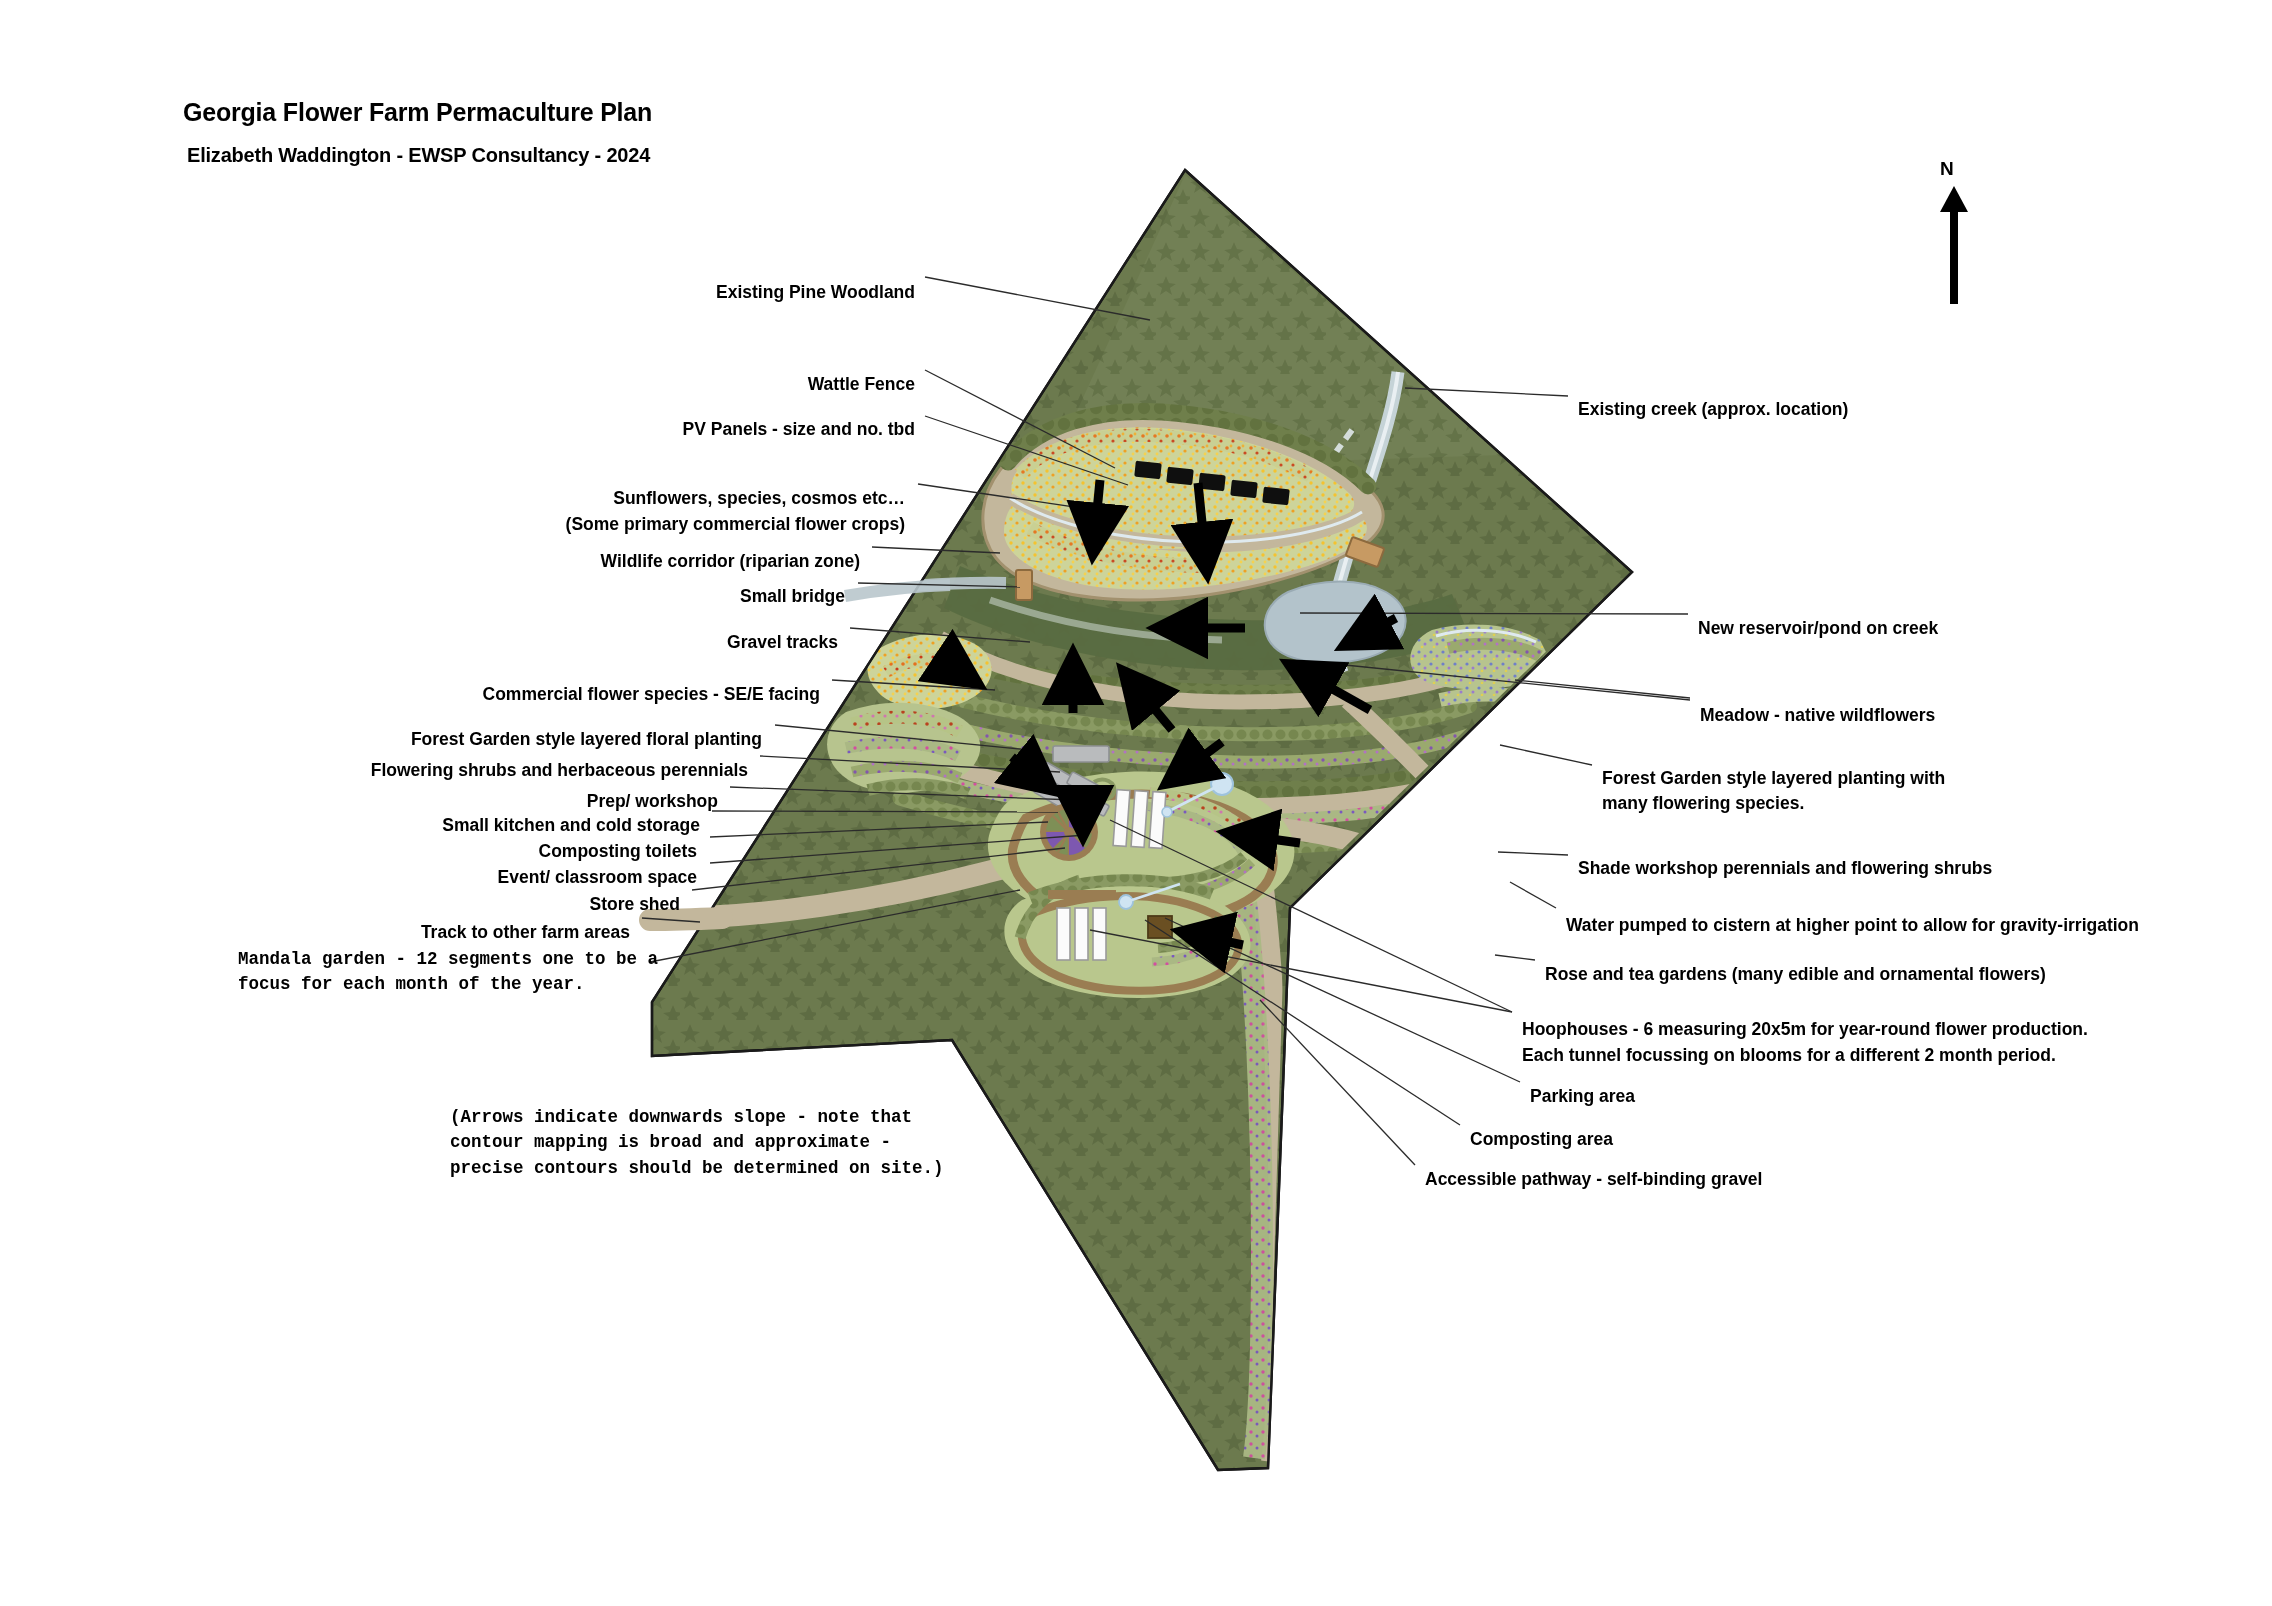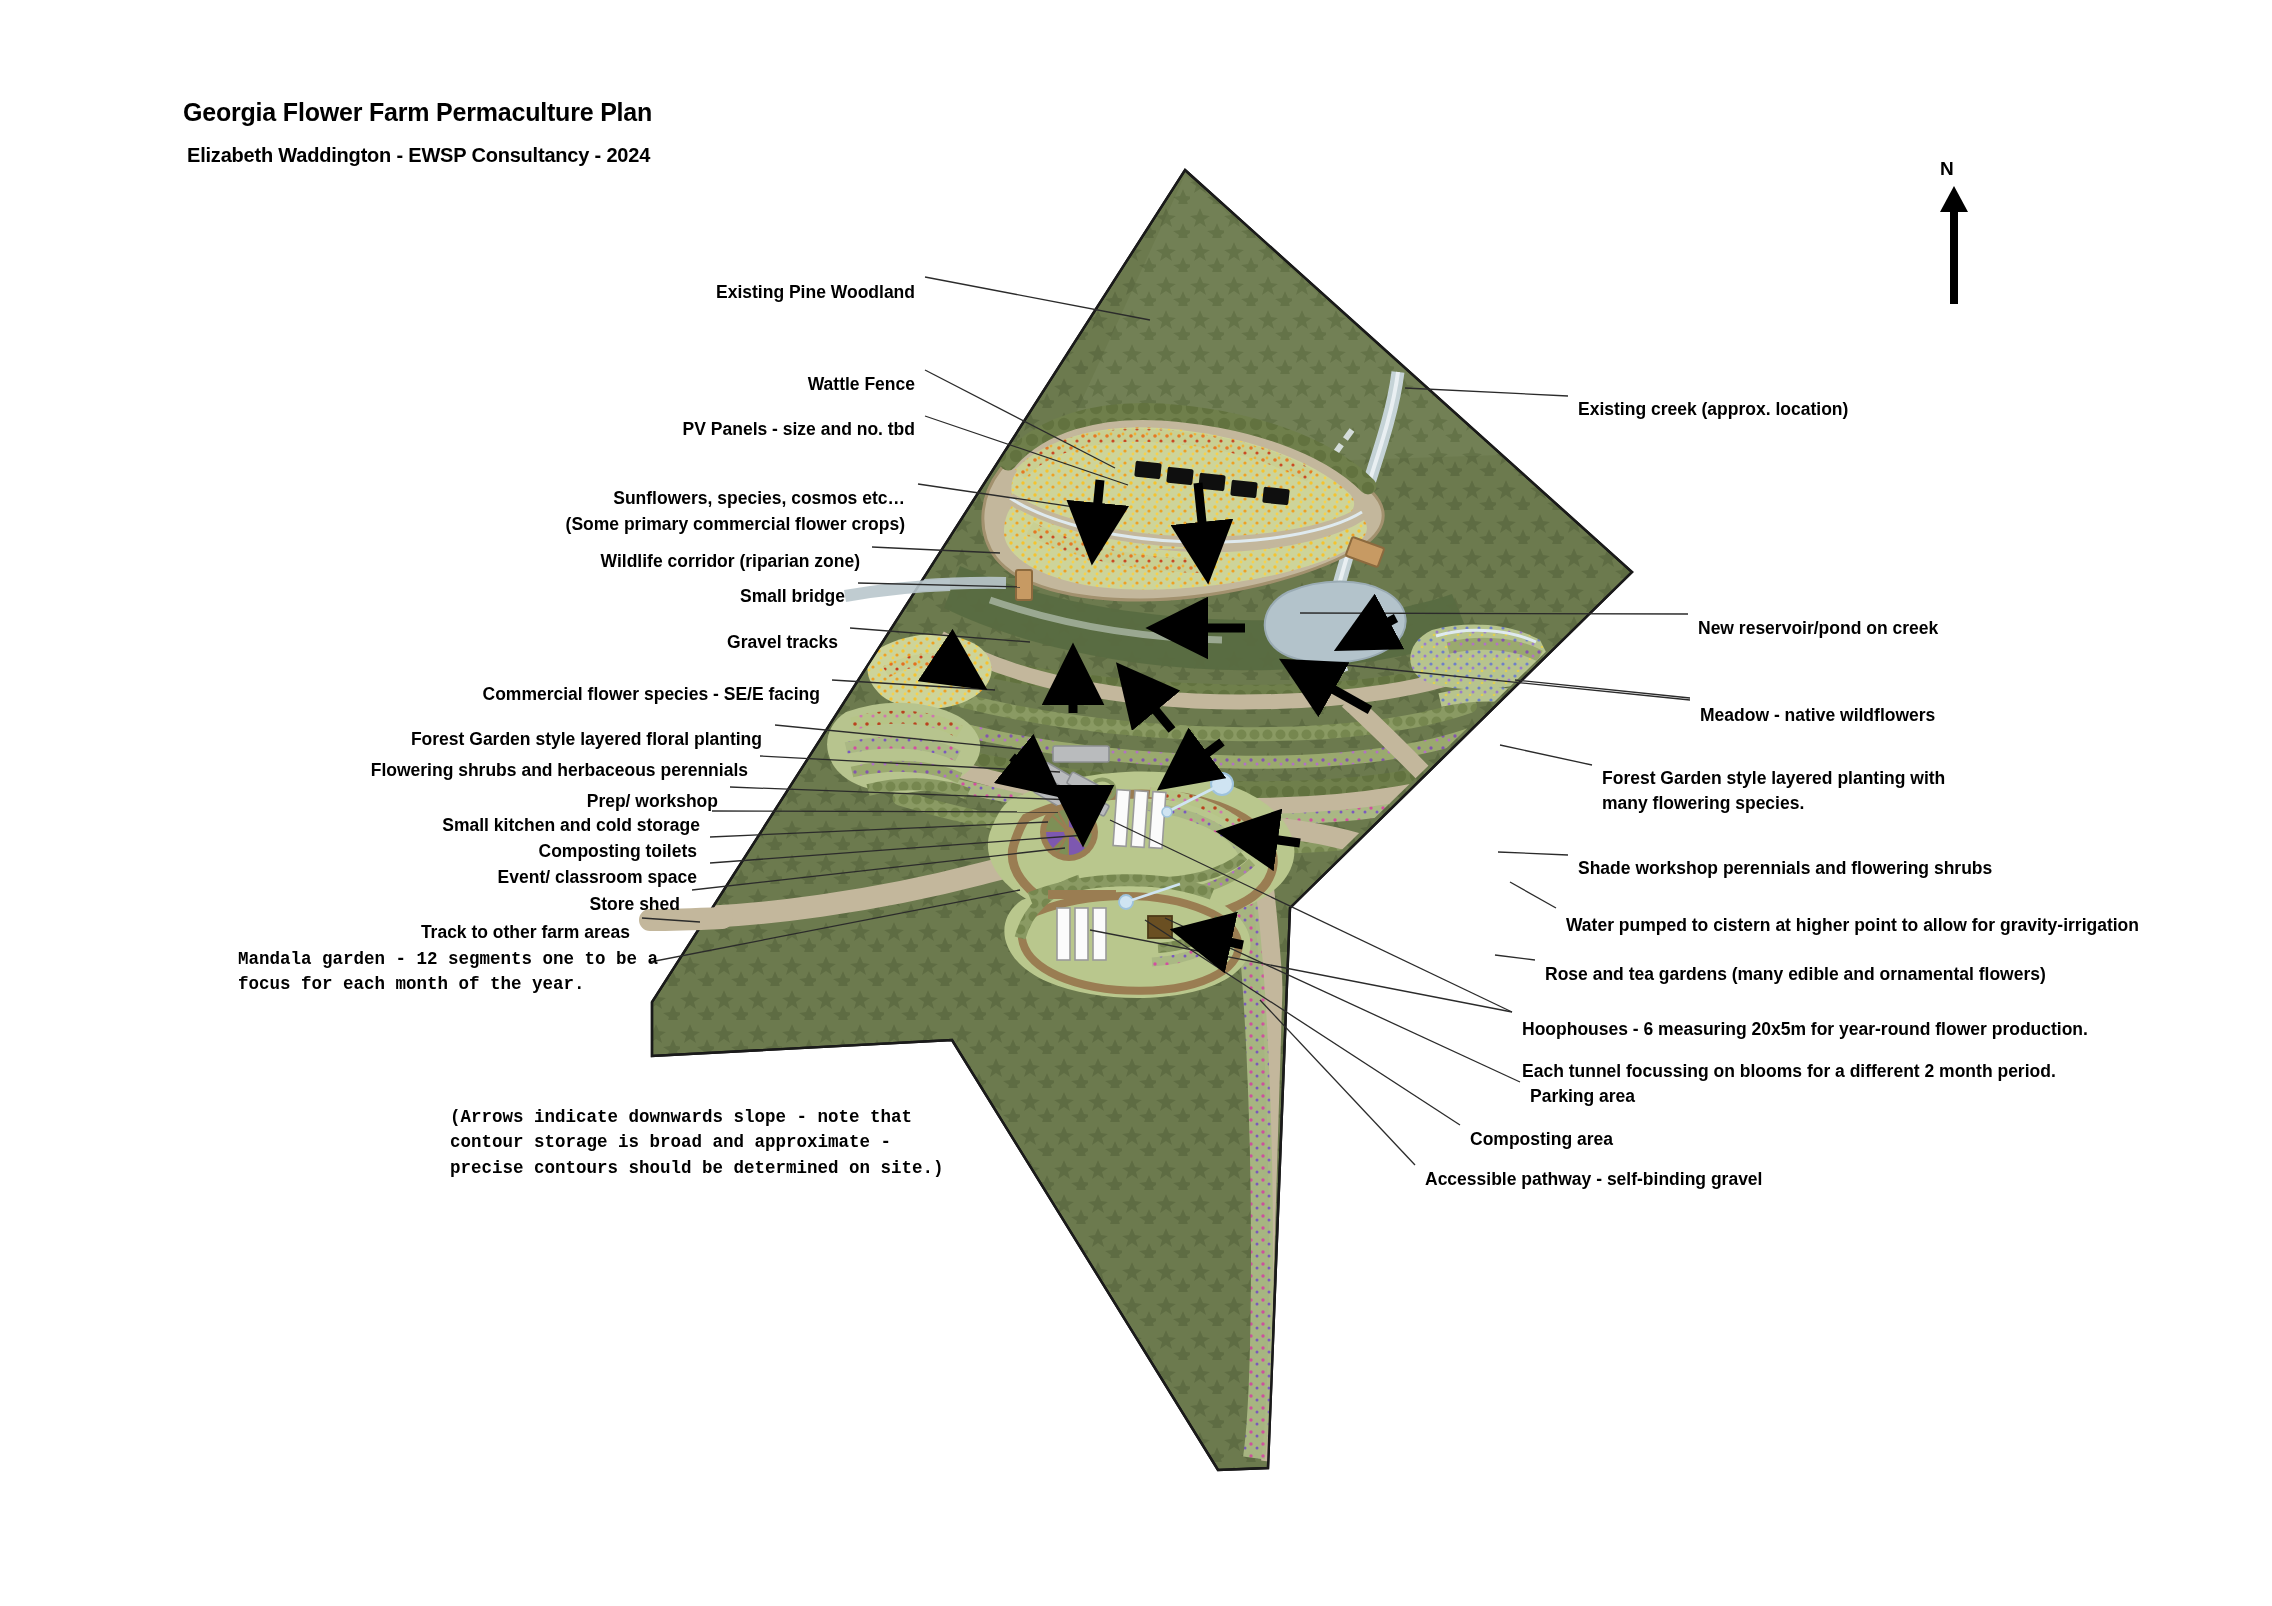--- a/index.html
+++ b/index.html
@@ -386,24 +386,24 @@
       <div class="lbl r" style="right: 1642px; top: 921px;">Track to other farm areas</div>
       <div class="lbl l" style="left: 1578px; top: 398px;">Existing creek (approx. location)</div>
       <div class="lbl l" style="left: 1698px; top: 617px;">New reservoir/pond on creek</div>
       <div class="lbl l" style="left: 1700px; top: 704px;">Meadow - native wildflowers</div>
       <div class="lbl l" style="left: 1602px; top: 767px;">Forest Garden style layered planting with</div>
       <div class="lbl l" style="left: 1602px; top: 792px;">many flowering species.</div>
       <div class="lbl l" style="left: 1578px; top: 857px;">Shade workshop perennials and flowering shrubs</div>
       <div class="lbl l" style="left: 1566px; top: 914px;">Water pumped to cistern at higher point to allow for gravity-irrigation</div>
       <div class="lbl l" style="left: 1545px; top: 963px;">Rose and tea gardens (many edible and ornamental flowers)</div>
       <div class="lbl l" style="left: 1522px; top: 1018px;">Hoophouses - 6 measuring 20x5m for year-round flower production.</div>
-      <div class="lbl l" style="left: 1522px; top: 1044px; margin-top: 16px;">Each tunnel focussing on blooms for a different 2 month period.</div>
+      <div class="lbl l" style="left: 1522px; top: 1044px;">Each tunnel focussing on blooms for a different 2 month period.</div>
       <div class="lbl l" style="left: 1530px; top: 1085px;">Parking area</div>
       <div class="lbl l" style="left: 1470px; top: 1128px;">Composting area</div>
       <div class="lbl l" style="left: 1425px; top: 1168px;">Accessible pathway - self-binding gravel</div>
       <div class="note" style="left: 238px; top: 947px;">Mandala garden - 12 segments one to be a
 focus for each month of the year.</div>
       <div class="note" style="left: 450px; top: 1105px;">(Arrows indicate downwards slope - note that
-contour storage is broad and approximate -
+contour mapping is broad and approximate -
 precise contours should be determined on site.)</div>
     </div>
 
 </div>
 
 </body></html>

